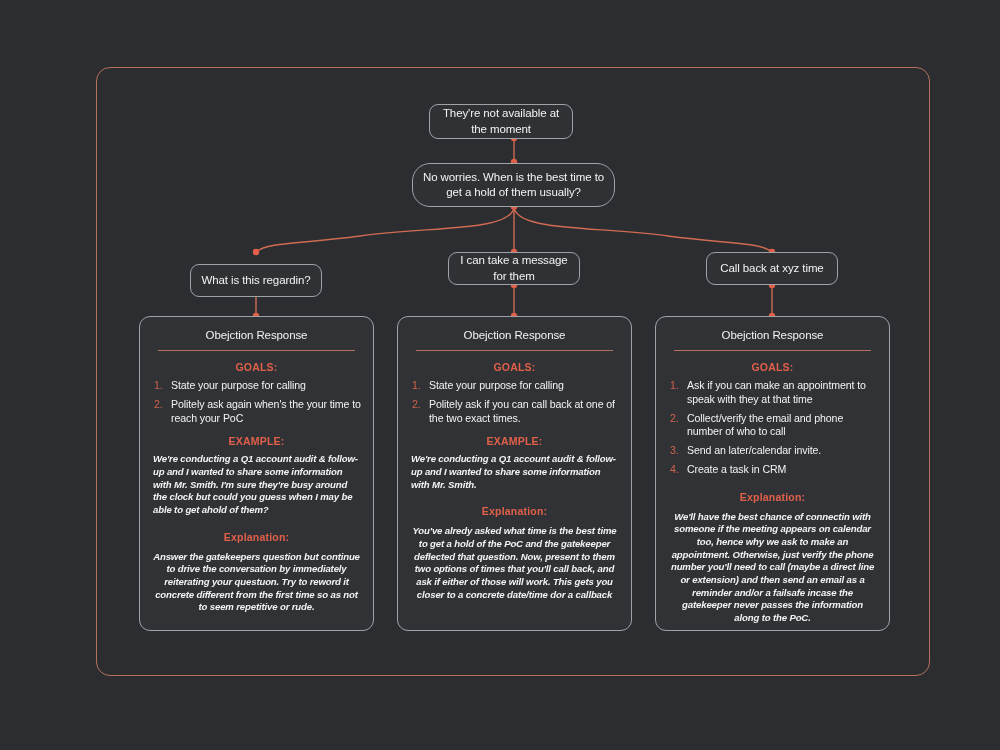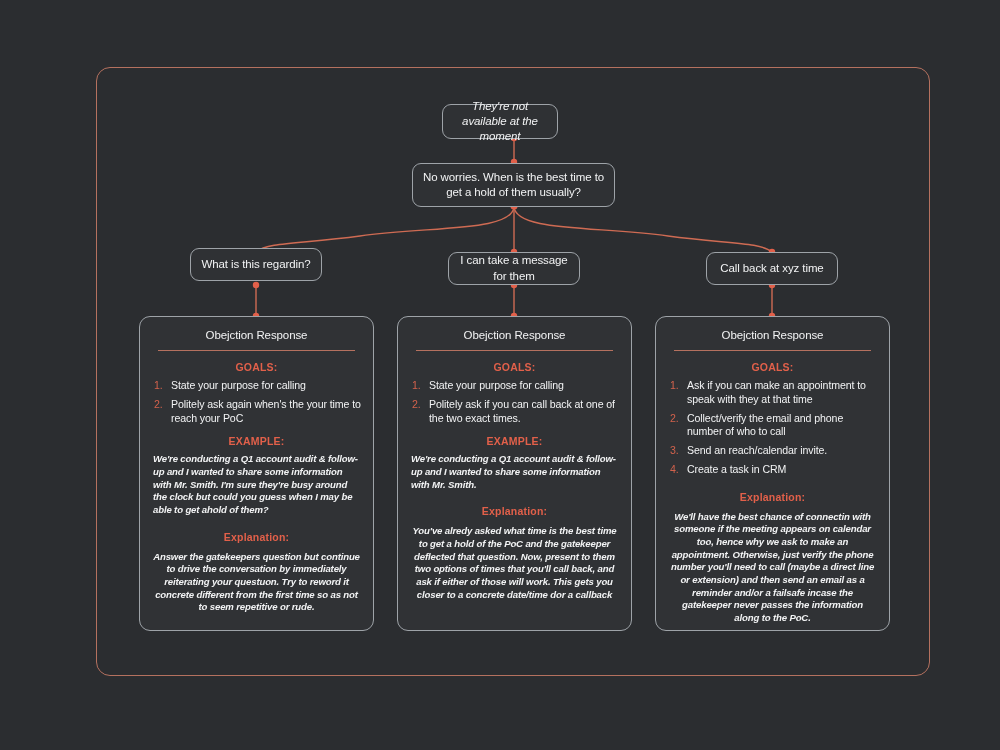--- a/index.html
+++ b/index.html
@@ -157,29 +157,29 @@
     <circle cx="514" cy="252" r="3.2" fill="#e2604a"></circle>
     <circle cx="772" cy="252" r="3.2" fill="#e2604a"></circle>
     <circle cx="256" cy="285" r="3.2" fill="#e2604a"></circle>
     <circle cx="514" cy="285" r="3.2" fill="#e2604a"></circle>
     <circle cx="772" cy="285" r="3.2" fill="#e2604a"></circle>
     <circle cx="256" cy="316" r="3.2" fill="#e2604a"></circle>
     <circle cx="514" cy="316" r="3.2" fill="#e2604a"></circle>
     <circle cx="772" cy="316" r="3.2" fill="#e2604a"></circle>
   </svg>
 
-  <div class="node" style="left:442px; top:104px; width:116px; height:35px;font-style:italic;">
+  <div class="node" style="left:429px; top:104px; width:144px; height:35px;">
     <span>They're not available at the moment</span>
   </div>
 
-  <div class="node" style="left:412px; top:163px; width:203px; height:44px;">
+  <div class="node" style="left:412px; top:163px; width:203px; height:44px;border-radius:18px;">
     <span>No worries. When is the best time to get a hold of them usually?</span>
   </div>
 
-  <div class="node" style="left:190px; top:248px; width:132px; height:33px;">
+  <div class="node" style="left:190px; top:264px; width:132px; height:33px;">
     <span>What is this regardin?</span>
   </div>
 
   <div class="node" style="left:448px; top:252px; width:132px; height:33px;">
     <span>I can take a message for them</span>
   </div>
 
   <div class="node" style="left:706px; top:252px; width:132px; height:33px;">
     <span>Call back at xyz time</span>
   </div>
@@ -212,20 +212,20 @@
     <p class="body-italic">You've alredy asked what time is the best time to get a hold of the PoC and the gatekeeper deflected that question. Now, present to them two options of times that you'll call back, and ask if either of those will work. This gets you closer to a concrete date/time dor a callback</p>
   </div>
 
   <div class="card" style="left:655px; top:316px; width:235px; height:315px;">
     <div class="card-title">Obejction Response</div>
     <div class="card-rule"></div>
     <div class="sect-head">GOALS:</div>
     <ol class="goals">
       <li>Ask if you can make an appointment to speak with they at that time</li>
       <li>Collect/verify the email and phone number of who to call</li>
-      <li>Send an reach/calendar invite.</li>
+      <li>Send an later/calendar invite.</li>
       <li>Create a task in CRM</li>
     </ol>
     <div class="sect-head explanation">Explanation:</div>
     <p class="body-italic">We'll have the best chance of connectin with someone if the meeting appears on calendar too, hence why we ask to make an appointment. Otherwise, just verify the phone number you'll need to call (maybe a direct line or extension) and then send an email as a reminder and/or a failsafe incase the gatekeeper never passes the information along to the PoC.</p>
   </div>
 
 </div>
 
 </body></html>

